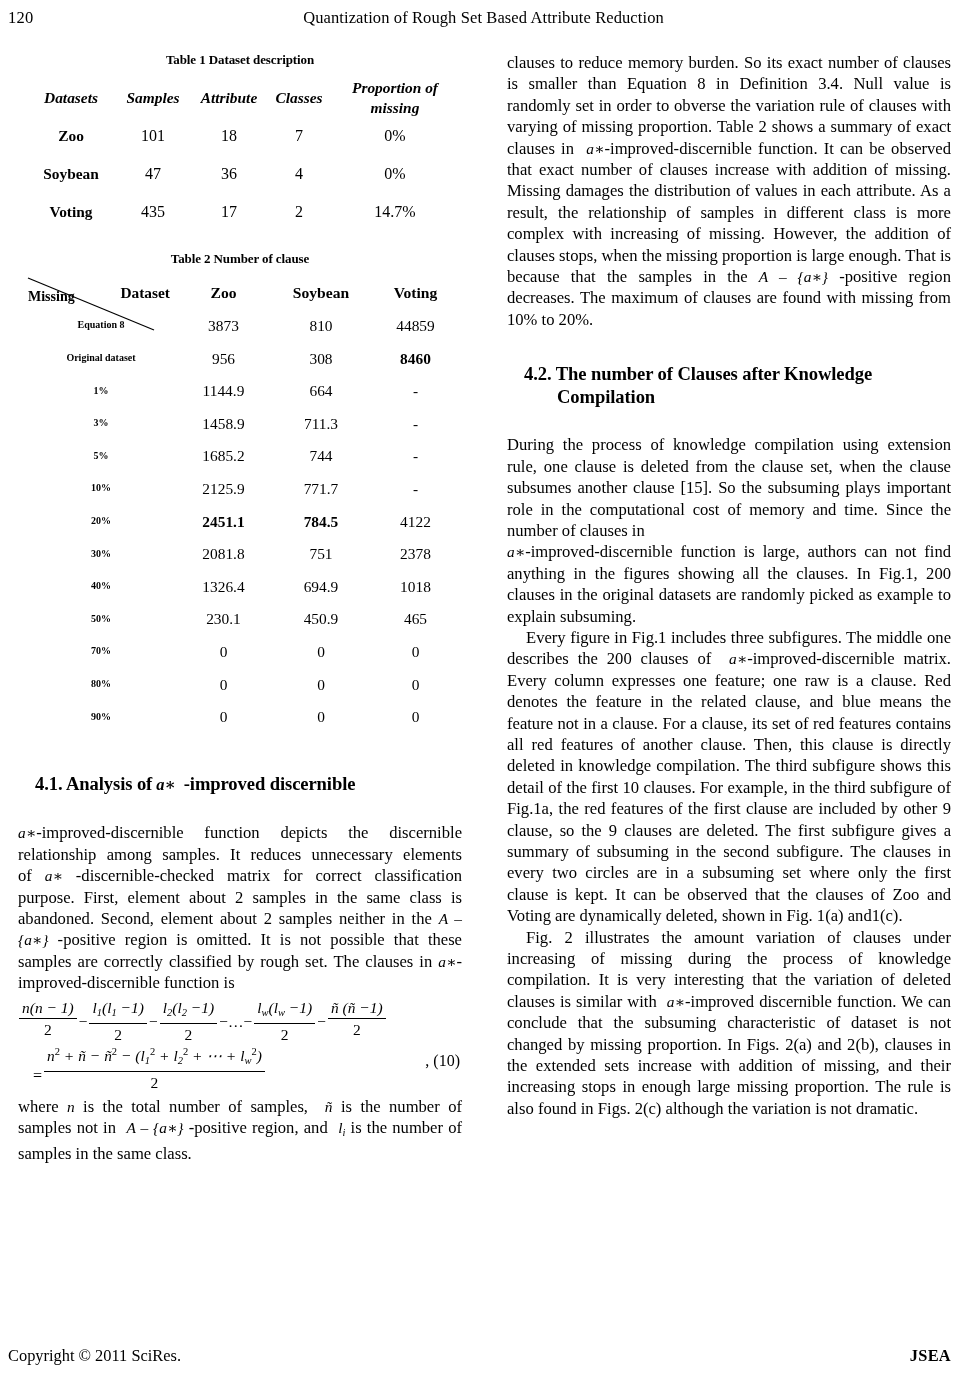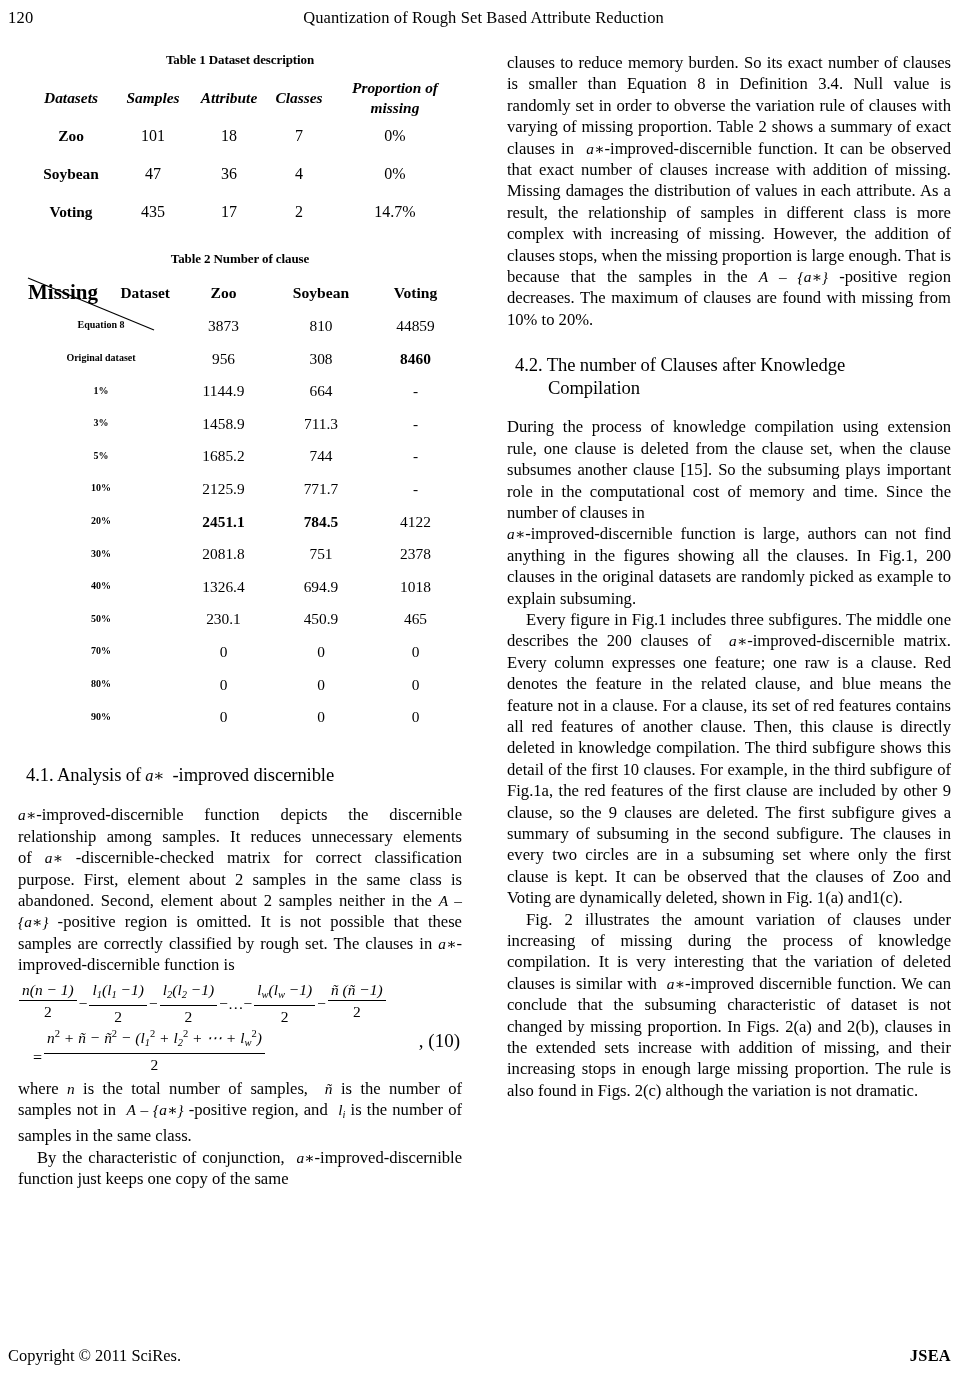--- a/index.html
+++ b/index.html
@@ -77,22 +77,22 @@
   }
   p.body.indent { text-indent: 19px; }
   p.body + p.body { margin-top: 0; }
 
   .gap-sm { height: 9px; }
   .gap-md { height: 15px; }
 
   
   h2.sec {
     font-size: 18.6px;
-    font-weight: normal;
-    margin: 8px;
+    font-weight: bold;
+    margin: 17px;
     line-height: 23px;
     letter-spacing: -0.1px;
   }
   h2.sec .cont { display: block; padding-left: 33px; }
 
   
   .mi {
     font-family: "Liberation Serif", "DejaVu Serif", serif;
     font-style: italic;
     font-size: 15.4px;
@@ -194,21 +194,21 @@
     right: 6px;
     top: 6px;
     font-weight: bold;
     font-size: 15.4px;
   }
   .corner .missing-lbl {
     position: absolute;
     left: 2px;
     bottom: 4px;
     font-weight: bold;
-    font-size: 21px;
+    font-size: 14px;
   }
 
   
   .eqwrap {
     position: relative;
     width: 444px;
     margin: 4px 0 0 0;
     font-size: 16px;
   }
   .eqline {
@@ -247,21 +247,21 @@
     font-size: 15.5px;
     align-self: center;
     padding: 0 1px;
     position: relative;
     top: 1px;
   }
   .eqnum {
     position: absolute;
     right: 2px;
     bottom: 20px;
-    font-size: 19px;
+    font-size: 16px;
   }
 
   
   .footer {
     position: absolute;
     left: 8px;
     right: 8px;
     bottom: 18px;
     height: 22px;
   }
@@ -475,21 +475,20 @@
               <span class="den">2</span>
             </span>
         </div>
         <span class="eqnum">, (10)</span>
       </div>
 
       <div style="height:4px"></div>
 
       <p class="body"><span>where</span>&nbsp;<span class="mi">n</span>&nbsp;<span>is the total number of samples,</span>&nbsp;&nbsp;<span class="mi">ñ</span>&nbsp;<span>is the number of samples not in</span>&nbsp;&nbsp;<span class="mi">A – {a∗}</span>&nbsp;<span>-positive region, and</span>&nbsp;&nbsp;<span class="mi"><span>l</span><span class="sub">i</span></span>&nbsp;<span>is the number of samples in the same class.</span></p>
 
-      <p class="body indent"><span>By the characteristic of conjunction,</span>&nbsp;&nbsp;<span class="mi">a∗</span><span>-improved-discernible function just keeps one copy of the same</span></p>
 
     </div>
 
     <div class="col col-right">
 
       <p class="body"><span>clauses to reduce memory burden. So its exact number of clauses is smaller than Equation 8 in Definition 3.4. Null value is randomly set in order to obverse the variation rule of clauses with varying of missing proportion. Table 2 shows a summary of exact clauses in</span>&nbsp;&nbsp;<span class="mi">a∗</span><span>-improved-discernible function. It can be observed that exact number of clauses increase with addition of missing. Missing damages the distribution of values in each attribute. As a result, the relationship of samples in different class is more complex with increasing of missing. However, the addition of clauses stops, when the missing proportion is large enough. That is because that the samples in the</span>&nbsp;<span class="mi">A – {a∗}</span>&nbsp;<span>-positive region decreases. The maximum of clauses are found with missing from 10% to 20%.</span></p>
 
       <div class="gap-md"></div>
 
       <h2 class="sec"><span>4.2. The number of Clauses after Knowledge</span><span class="cont">Compilation</span></h2>

